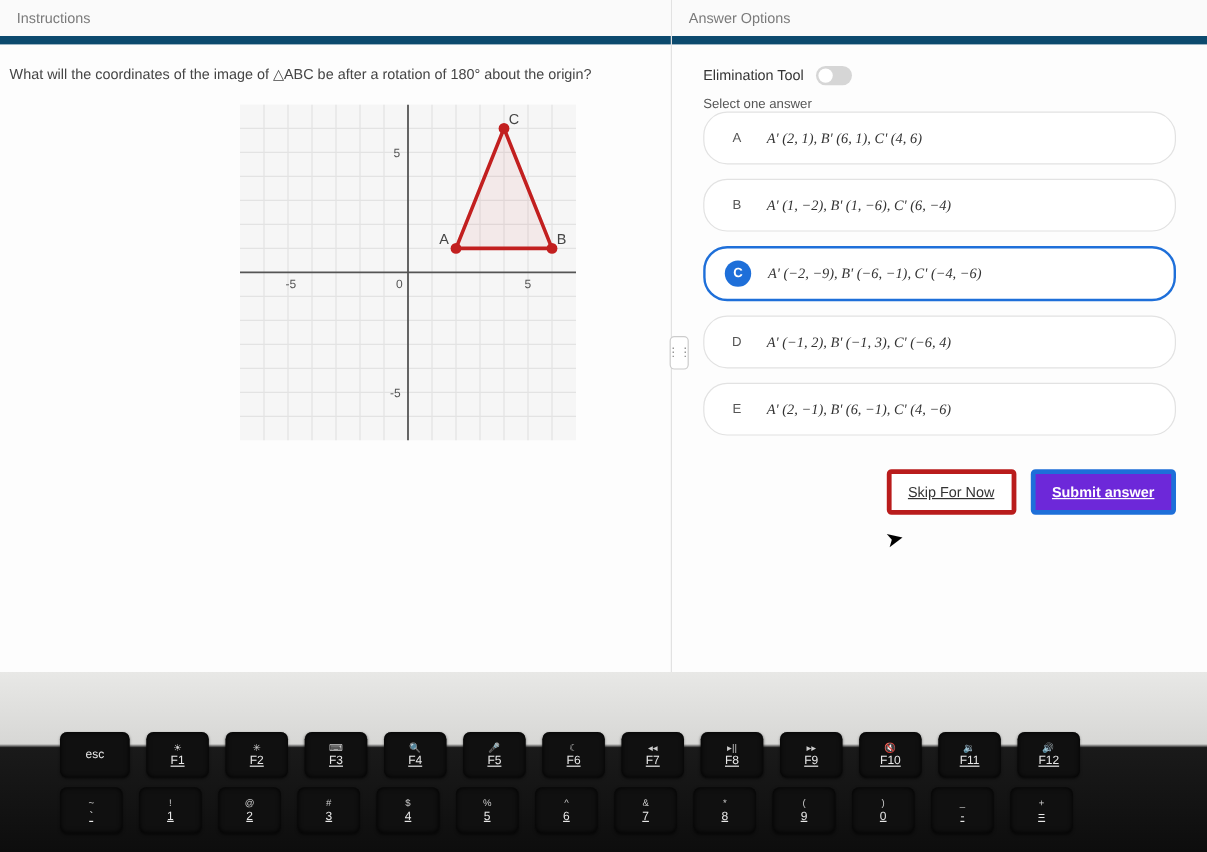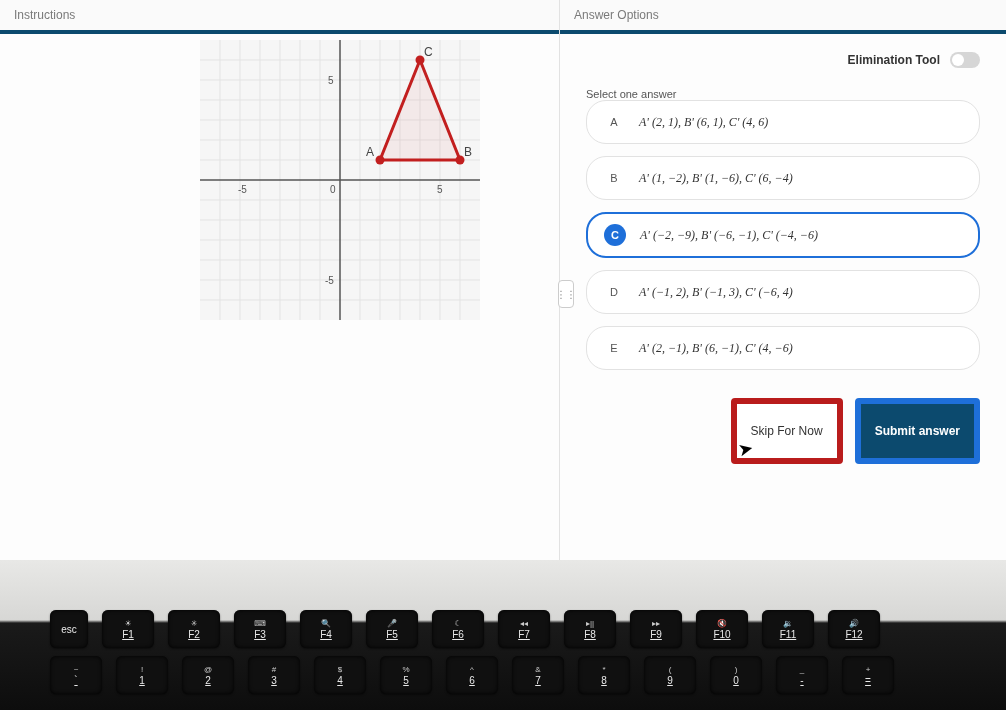--- a/index.html
+++ b/index.html
@@ -23,35 +23,35 @@
   }
   .right-panel {
     flex: 1;
     display: flex;
     flex-direction: column;
   }
   .panel-header {
     padding: 8px 14px;
     font-size: 12px;
     color: #7a7a7a;
-    border-bottom: 4px solid #0c4a6e;
+    border-bottom: 7px solid #0c4a6e;
     background: #fafafa;
   }
   .question {
     padding: 18px 18px 12px 8px;
     font-size: 12px;
     color: #444;
   }
   .graph-wrap {
     display:flex;
     justify-content:center;
     padding: 6px 0 0 120px;
   }
   .right-inner { padding: 18px 26px 10px 26px; }
-  .elim-row { display:flex; align-items:center; gap:10px; font-size:12px; color:#333; font-weight:700; margin-bottom:20px;justify-content:flex-end;}
+  .elim-row { display:flex; align-items:center; gap:10px; font-size:12px; color:#333; font-weight:400; margin-bottom:10px;}
   .toggle {
     width: 30px; height:16px; background:#d6d6d6; border-radius:10px; position:relative;
   }
   .toggle::after{
     content:""; position:absolute; left:2px; top:2px; width:12px; height:12px;
     border-radius:50%; background:#fff;
   }
   .select-label { font-size:11px; color:#555; margin-bottom:0; }
   .options { display:flex; flex-direction:column; gap:12px; }
   .option {
@@ -73,25 +73,25 @@
   }
   .option.selected {
     border:2px solid #1e6fd9;
   }
   .option.selected .letter {
     background:#1e6fd9; color:#fff; font-weight:600;
   }
   .option .math { font-family: Georgia, 'Times New Roman', serif; font-style: italic; }
   .btn-row { display:flex; justify-content:flex-end; gap:12px; padding:18px 26px; }
   .btn {
-    padding: 20px 14px; font-size:12px; border-radius:4px; cursor:pointer;
-    border:6px solid #b91c1c; background:#fff; color:#333;
+    padding: 8px 14px; font-size:12px; border-radius:4px; cursor:pointer;
+    border:4px solid #b91c1c; background:#fff; color:#333;text-decoration:underline;
   }
   .btn.primary {
-    background:#0c4a6e; color:#fff; border-color:#1e6fd9; font-weight:600;
+    background:#6d28d9; color:#fff; border-color:#1e6fd9; font-weight:600;
   }
   .drag-handle {
     position:absolute; left:558px; top:280px;
     width:16px; height:28px; border:1px solid #ccc; border-radius:4px;
     background:#fff; display:flex; align-items:center; justify-content:center;
     font-size:10px; color:#888;
   }
 
   
   .keyboard-wrap {
@@ -101,33 +101,34 @@
   .key-row { position:absolute; display:flex; gap:14px; }
   .fn-row { bottom:62px; left:50px; }
   .num-row { bottom:16px; left:50px; }
   .key {
     width:52px; height:38px; background:#101010; border-radius:6px;
     color:#e8e8e8; display:flex; flex-direction:column; align-items:center; justify-content:center;
     font-size:9px; box-shadow: 0 1px 2px rgba(0,0,0,.5), inset 0 0 4px #000;
   }
   .key .top { font-size:8px; color:#ccc; margin-bottom:1px;}
   .key .mid { font-size:10px;text-decoration:underline;}
-  .key.esc { width:38px; font-size:10px;}
+  .key.esc { width:58px; font-size:10px;}
   .cursor-img {
     position:absolute; left:738px; top:438px; font-size:18px; color:#000;
     transform: rotate(-12deg);
   }
 </style>
 </head>
 <body>
 
 <div class="app" style="position:relative;">
 
   <div class="left-panel">
     <div class="panel-header">Instructions</div>
+    <div class="question">What will the coordinates of the image of △ABC be after a rotation of 180° about the origin?</div>
     <div class="graph-wrap">
       <svg width="280" height="280" viewBox="0 0 280 280">
 
         <rect x="0" y="0" width="280" height="280" fill="#f6f6f6"></rect>
 
         <g stroke="#e3e3e3" stroke-width="1">
           
         </g>
 
         <g stroke="#e3e3e3">

